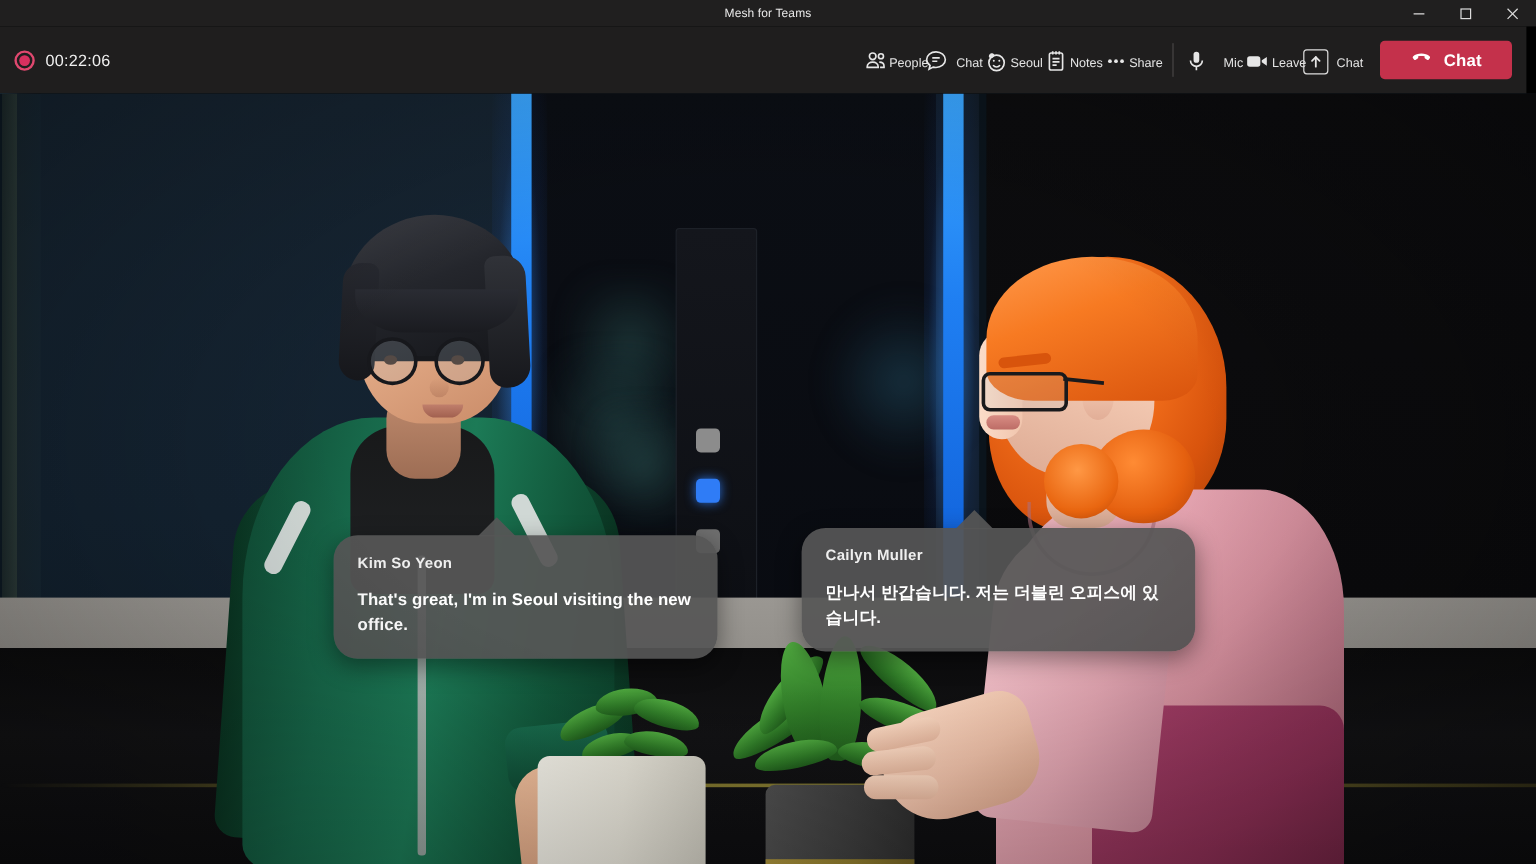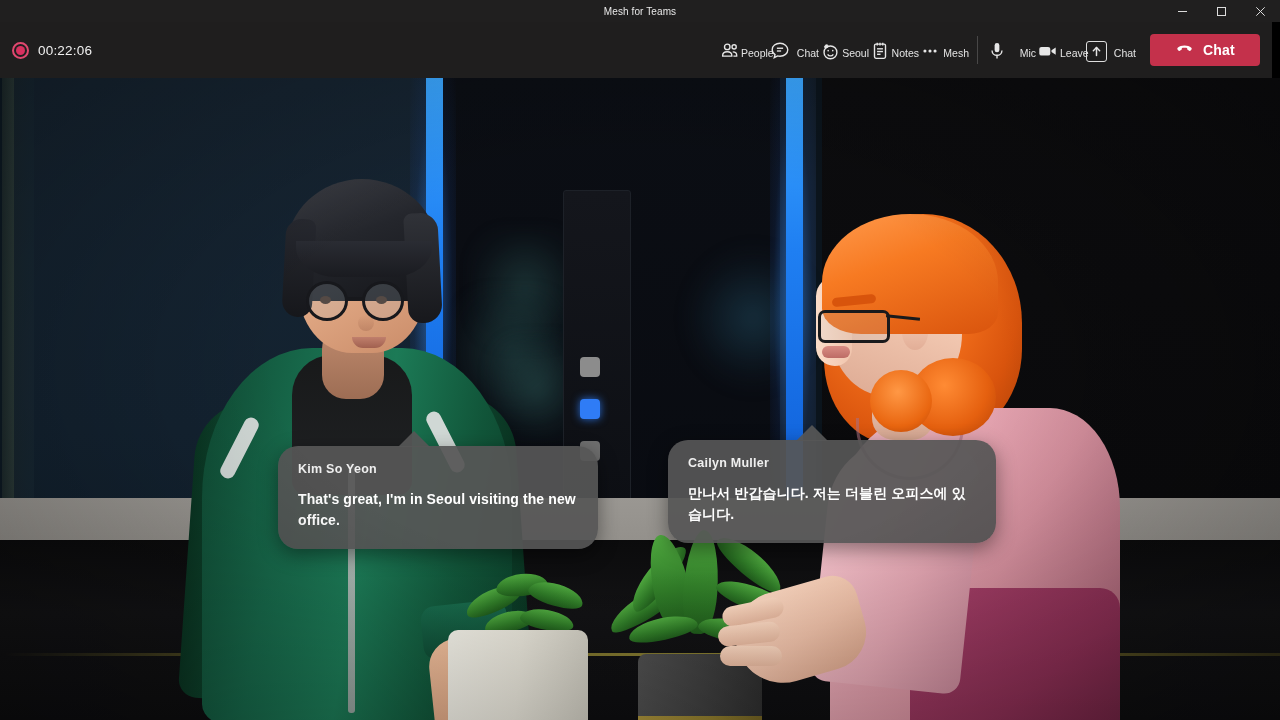--- a/index.html
+++ b/index.html
@@ -527,21 +527,21 @@
       </div>
 
       <div class="tb-item">
         <div class="tb-ico">
           <svg width="22" height="22" viewBox="0 0 24 24" fill="#e6e6e6">
             <circle cx="6.5" cy="12" r="1.7"></circle>
               <circle cx="12" cy="12" r="1.7"></circle>
               <circle cx="17.5" cy="12" r="1.7"></circle>
           </svg>
         </div>
-        <div class="tb-label">Mesh</div>
+        <div class="tb-label">Share</div>
       </div>
 
       <div class="tb-divider"></div>
 
       <div class="tb-item">
         <div class="tb-ico">
           <svg width="22" height="22" viewBox="0 0 24 24" fill="none" stroke="#e6e6e6" stroke-width="1.5">
             <rect x="9.4" y="3.4" width="5.2" height="10" rx="2.6" fill="#e6e6e6" stroke="none"></rect>
             <path d="M6.6 11.4c0 3 2.4 5.3 5.4 5.3s5.4-2.3 5.4-5.3"></path>
             <line x1="12" y1="16.7" x2="12" y2="20.2"></line>

